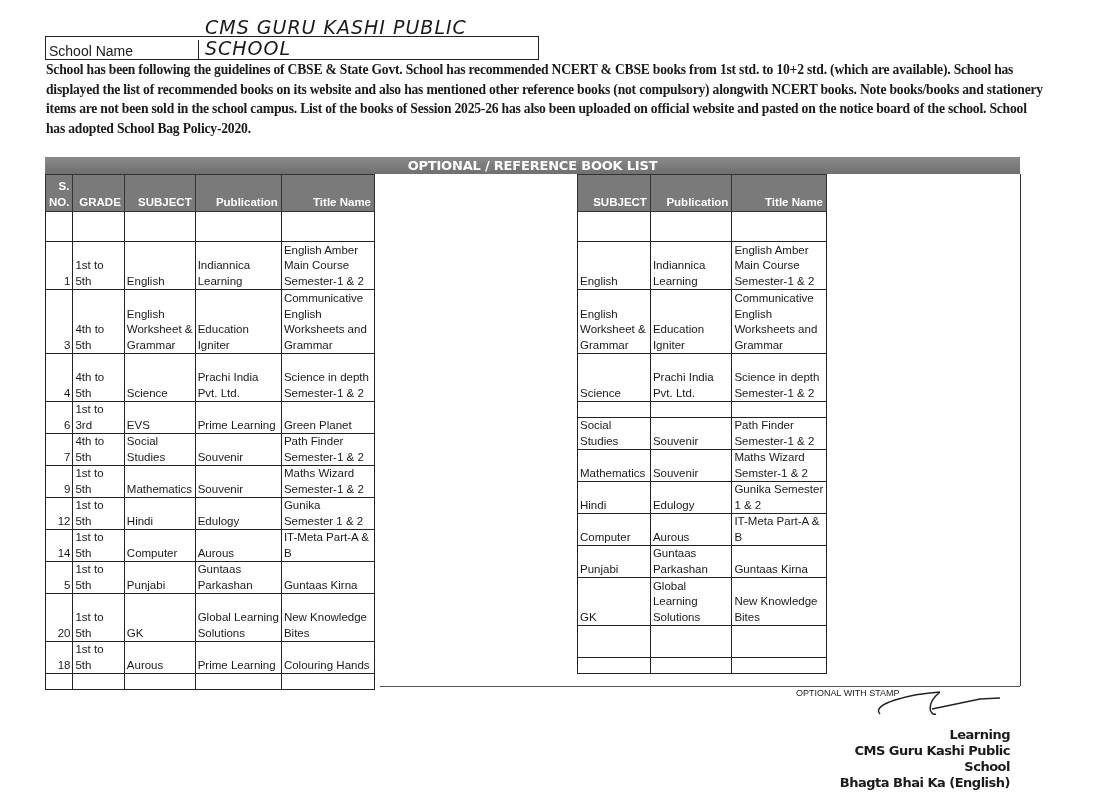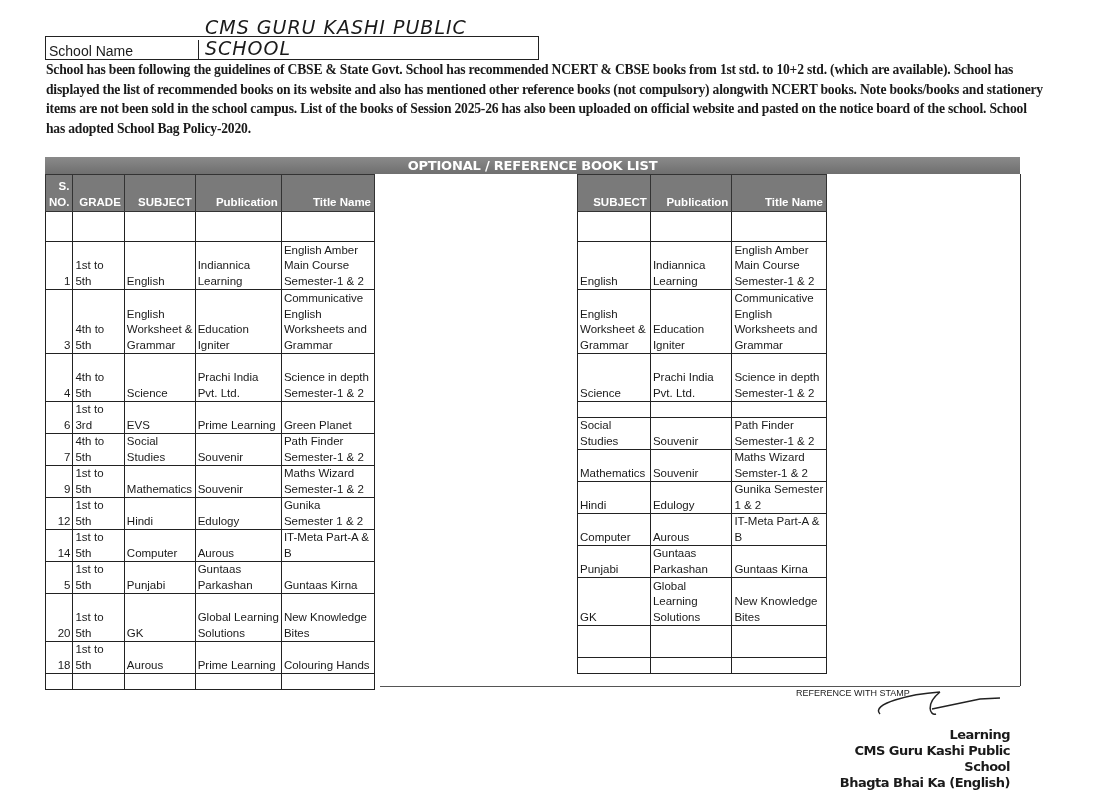--- a/index.html
+++ b/index.html
@@ -237,21 +237,21 @@
         <td></td>
         <td></td>
         <td></td>
       </tr>
     </tbody>
 </table>
 
 <div class="right-frame"></div>
 
 <div class="sig-line"></div>
-<div class="sig-label">REFERENCE WITH STAMP</div>
+<div class="sig-label">OPTIONAL WITH STAMP</div>
 <svg class="sig-scribble" width="140" height="40" viewBox="0 0 140 40">
   <path d="M10 30 C0 20,40 10,70 8 M70 8 C55 20,60 32,66 30 M62 25 L110 15 L130 14" stroke="#222" stroke-width="1.5" fill="none"></path>
 </svg>
 <div class="principal">
   <div>Learning</div>
   <div>CMS Guru Kashi Public School</div>
   <div>Bhagta Bhai Ka (English)</div>
 </div>
 
 </body></html>

